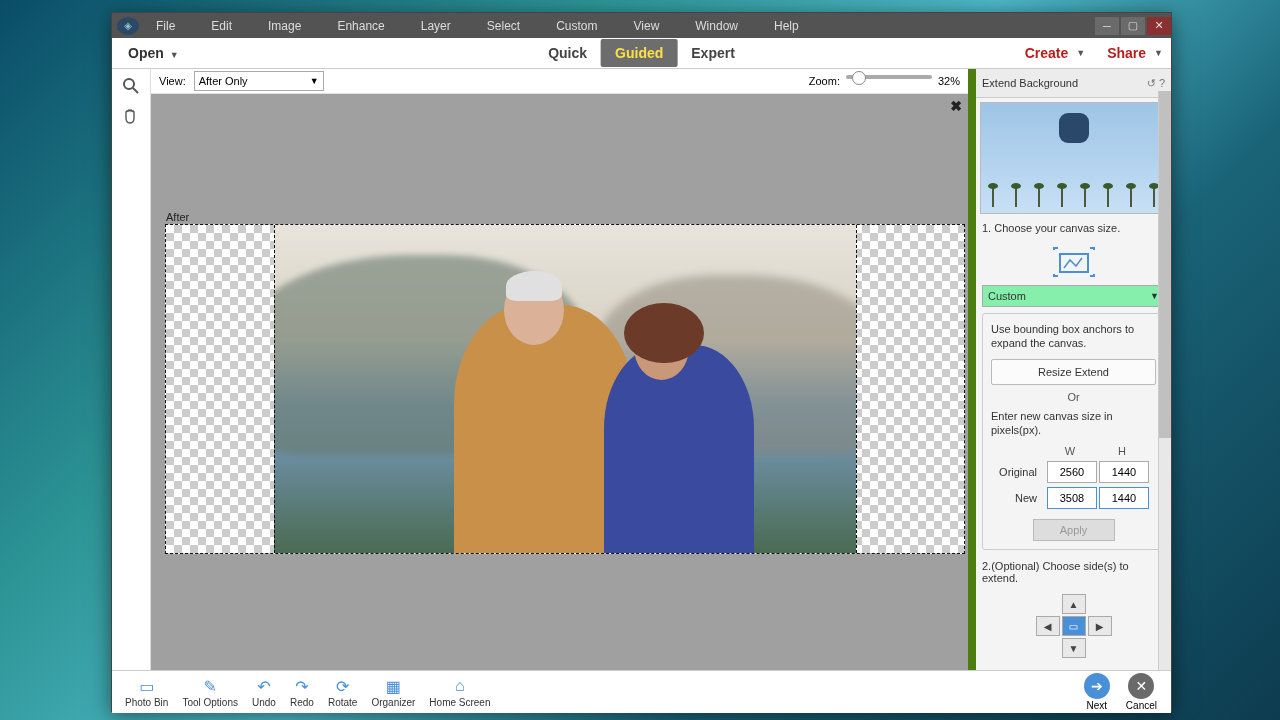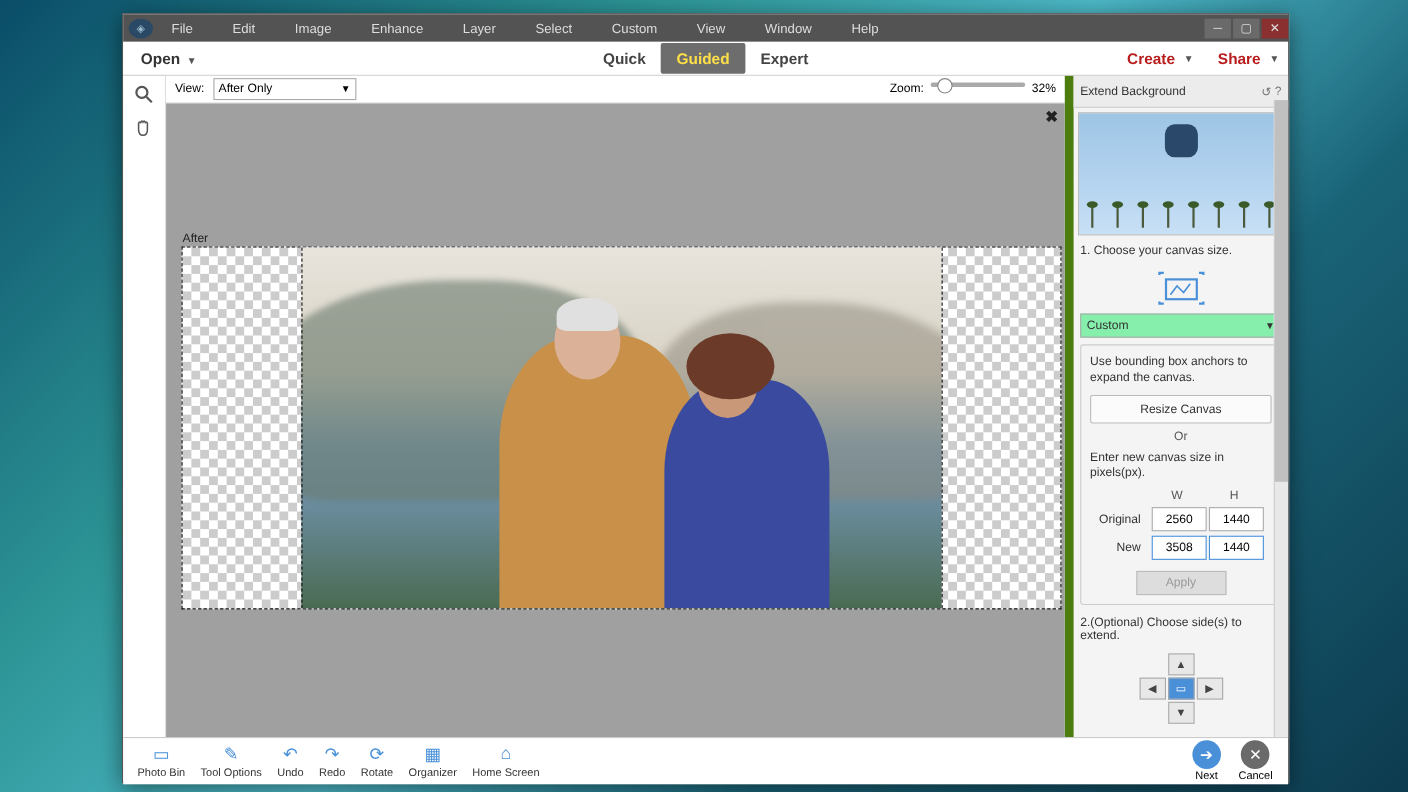--- a/index.html
+++ b/index.html
@@ -207,21 +207,21 @@
                 <path d="M2 4 L2 2 L6 2 M38 2 L42 2 L42 4 M42 28 L42 30 L38 30 M6 30 L2 30 L2 28"></path>
                 <path d="M12 22 L18 14 L24 20 L30 12" stroke-width="1.5"></path>
               </svg>
         </div>
         <div class="dropdown">
               <span>Custom</span>
               <span style="font-size:9px">▼</span>
             </div>
         <div class="boxpanel">
           <div class="hint">Use bounding box anchors to expand the canvas.</div>
-          <div class="btn">Resize Canvas</div>
+          <div class="btn">Resize Extend</div>
           <div class="or">Or</div>
           <div class="hint">Enter new canvas size in pixels(px).</div>
           <div class="sizegrid">
             <span></span>
                 <span class="hdr">W</span>
                 <span class="hdr">H</span>
             <span class="lbl">Original</span>
             <input value="2560" style="">
             <input value="1440" style="">
             <span class="lbl">New</span>

